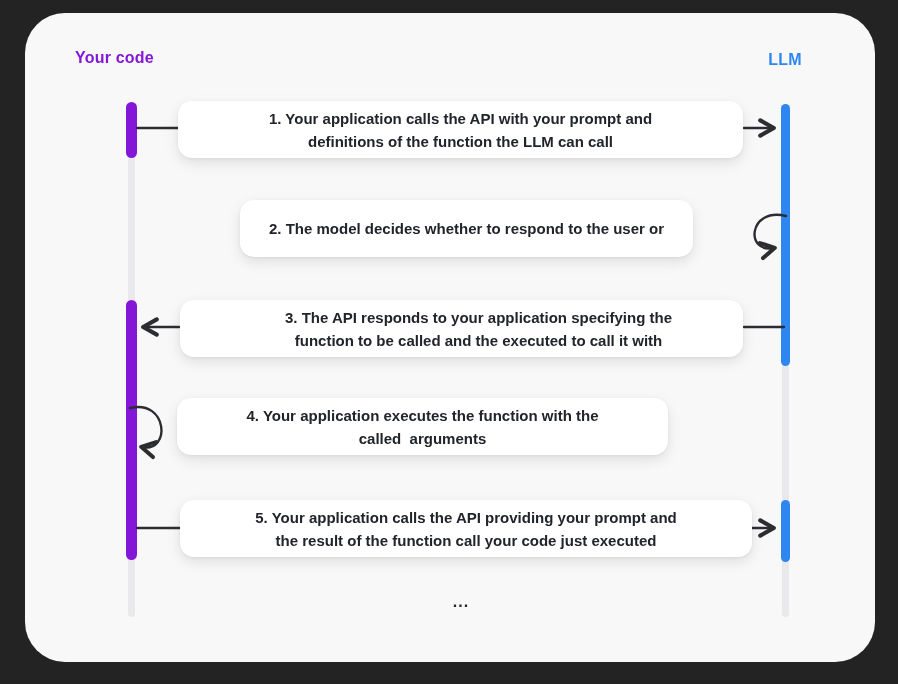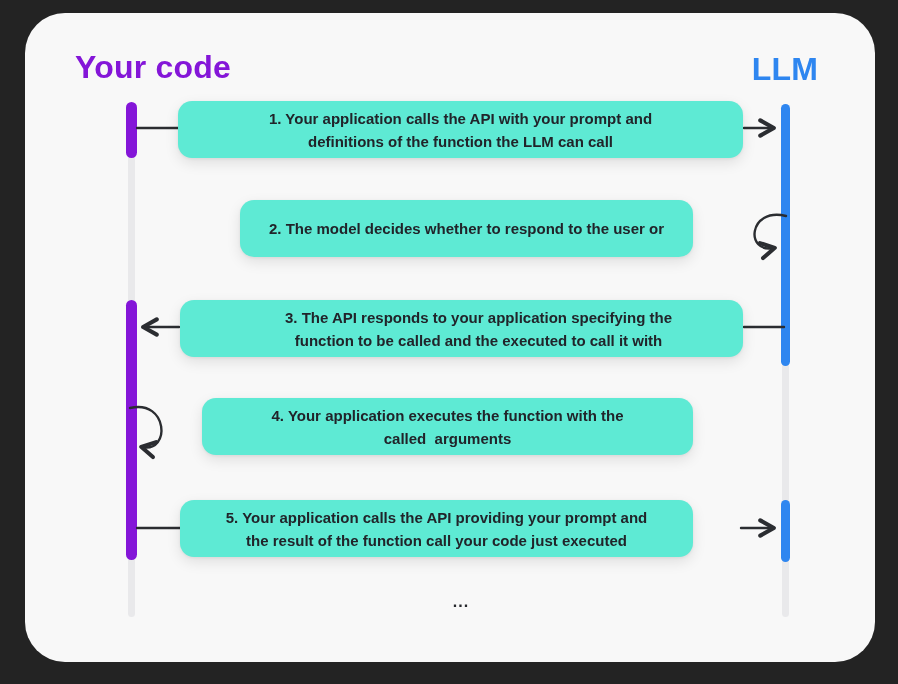--- a/index.html
+++ b/index.html
@@ -17,21 +17,21 @@
   }
   .card {
     position: absolute;
     left: 25px; top: 13px;
     width: 850px; height: 649px;
     background: var(--card-bg, #f8f8f8);
     border-radius: 40px;
   }
   .title {
     position: absolute;
-    font-size: 32px;
+    font-size: 16px;
     font-weight: bold;
     letter-spacing: 0.2px;
   }
   .title-left { left: 75px; top: 49px; color: var(--purple, #8416d8); }
   .title-right { left: 785px; top: 51px; transform: translateX(-50%); color: var(--blue, #2e86f0); }
 
   .track {
     position: absolute;
     width: 7px;
     border-radius: 4px;
@@ -46,41 +46,41 @@
   }
   .act-purple { background: var(--purple, #8416d8); width: 11px; left: 126px; }
   .act-blue   { background: var(--blue, #2e86f0);  width: 9px;  left: 781px; }
   .act-p1 { top: 102px; height: 56px; }
   .act-p2 { top: 300px; height: 260px; }
   .act-b1 { top: 104px; height: 262px; }
   .act-b2 { top: 500px; height: 62px; }
 
   .step-box {
     position: absolute;
-    background: #5eead4;
+    background: #ffffff;
     border-radius: 14px;
     box-shadow: 0 5px 14px rgba(0,0,0,0.10), 0 1px 3px rgba(0,0,0,0.06);
     display: flex;
     flex-direction: column;
     justify-content: center;
     align-items: center;
     text-align: center;
   }
   .step-line {
     font-size: 15px;
     font-weight: bold;
     color: #21242a;
     line-height: 23px;
     white-space: pre-wrap;
   }
   .box-1 { left: 178px; top: 101px; width: 565px; height: 57px; }
   .box-2 { left: 240px; top: 200px; width: 453px; height: 57px; }
   .box-3 { left: 180px; top: 300px; width: 563px; height: 57px; padding-left: 34px; }
-  .box-4 { left: 177px; top: 398px; width: 491px; height: 57px; margin-left: 25px; }
-  .box-5 { left: 180px; top: 500px; width: 513px; height: 57px; }
+  .box-4 { left: 177px; top: 398px; width: 491px; height: 57px; }
+  .box-5 { left: 180px; top: 500px; width: 572px; height: 57px; }
 
   .arrows {
     position: absolute;
     left: 0; top: 0;
     width: 898px; height: 684px;
     pointer-events: none;
   }
   .arrow-stroke {
     stroke: var(--arrow, #2b2d31);
     stroke-width: 2.4;

